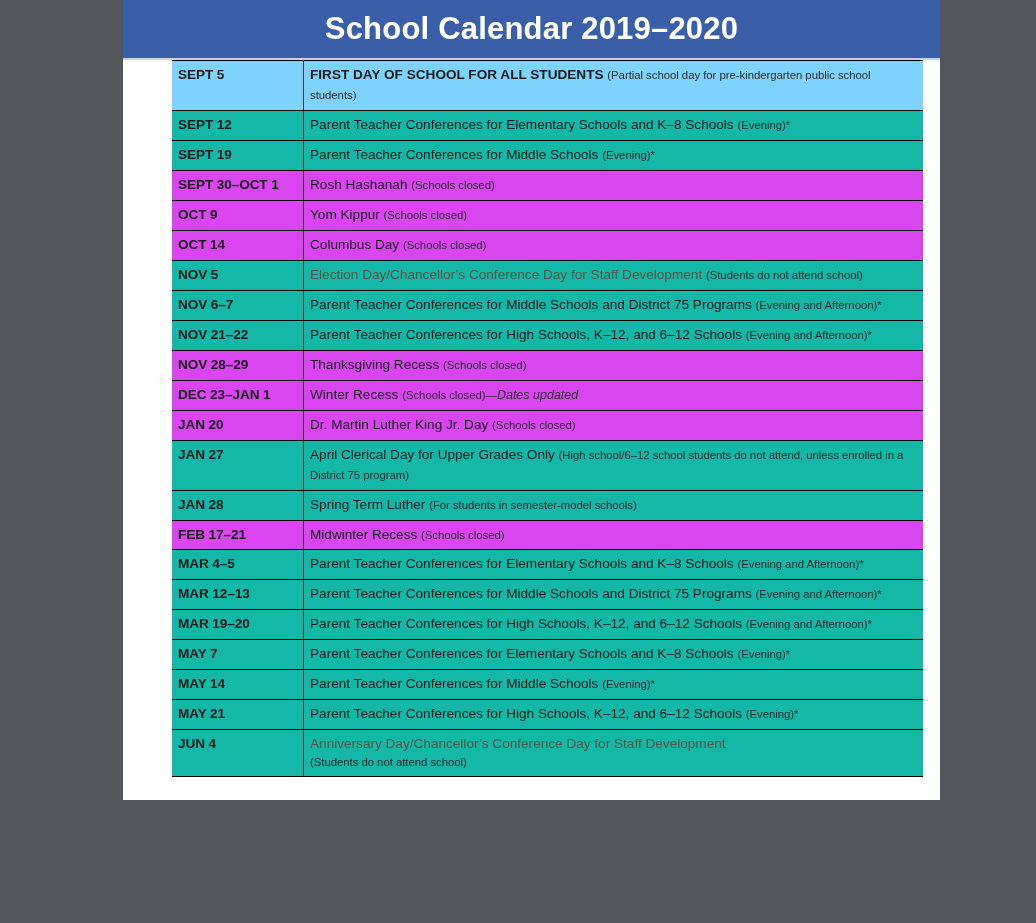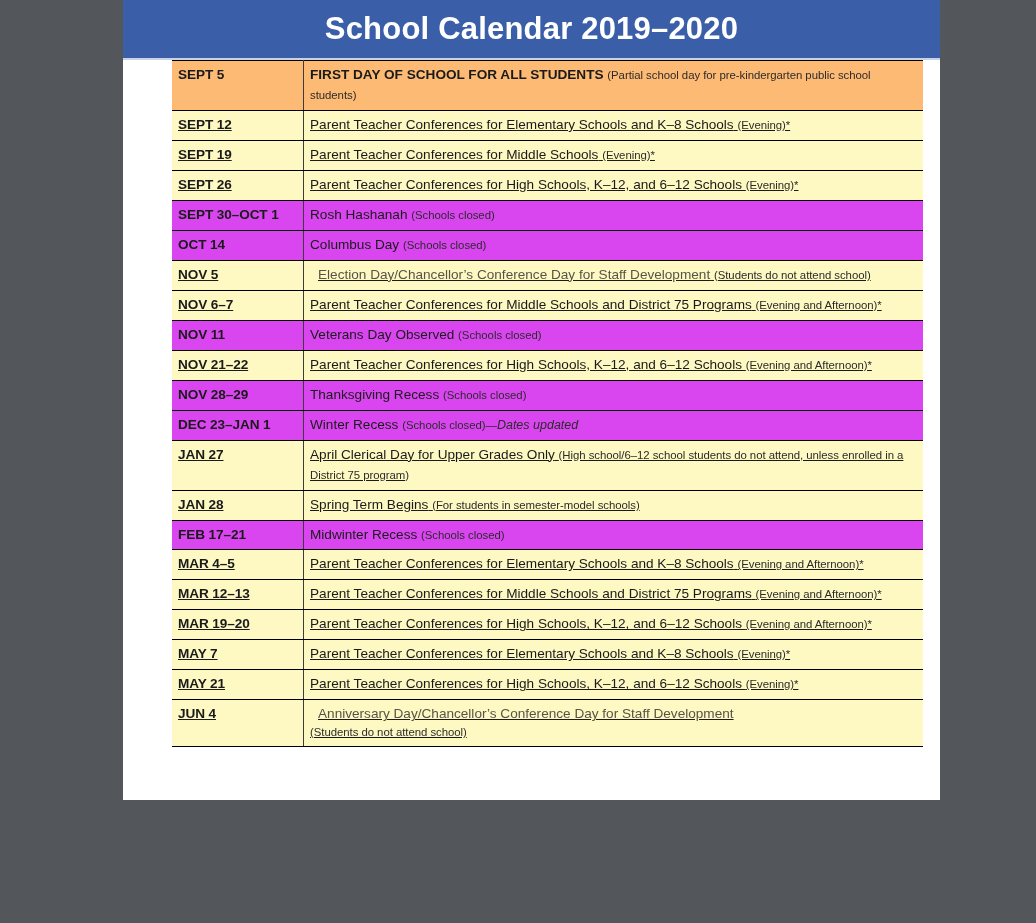--- a/index.html
+++ b/index.html
@@ -65,35 +65,33 @@
     font-weight: bold;
     font-size: 13.4px;
     border-right: 1px solid #3c3c3c;
     white-space: nowrap;
     letter-spacing: -0.1px;
   }
   td.desc-cell {
     width: 607px;
   }
   tr.row-yellow td {
-    background: #fdba74;
+    background: #7dd3fc;
   }
   tr.row-blue td {
     background: #d946ef;
   }
   tr.row-white td {
-    background: #fef9c3;
-    text-decoration: underline;
+    background: #14b8a6;
   }
   .strong-main {
     font-weight: bold;
   }
   .muted-main {
     color: #595347;
-    margin-left: 8px;
   }
   .note {
     font-size: 11.4px;
     color: #2b2b2b;
     letter-spacing: -0.05px;
   }
   .note-em {
     font-size: 12.5px;
     font-style: italic;
     color: #2b2b2b;
@@ -119,83 +117,87 @@
             <td class="desc-cell"><span class="strong-main">FIRST DAY OF SCHOOL FOR ALL STUDENTS</span> <span class="note">(Partial school day for pre-kindergarten public school students)</span></td>
           </tr>
           <tr class="row-white">
             <td class="date-cell">SEPT 12</td>
             <td class="desc-cell"><span>Parent Teacher Conferences for Elementary Schools and K–8 Schools</span> <span class="note">(Evening)*</span></td>
           </tr>
           <tr class="row-white">
             <td class="date-cell">SEPT 19</td>
             <td class="desc-cell"><span>Parent Teacher Conferences for Middle Schools</span> <span class="note">(Evening)*</span></td>
           </tr>
-          <tr class="row-white">
-            <td class="date-cell">SEPT 26</td>
-            <td class="desc-cell"><span>Parent Teacher Conferences for High Schools, K–12, and 6–12 Schools</span> <span class="note">(Evening)*</span></td>
-          </tr>
           <tr class="row-blue">
             <td class="date-cell">SEPT 30–OCT 1</td>
             <td class="desc-cell"><span>Rosh Hashanah</span> <span class="note">(Schools closed)</span></td>
           </tr>
           <tr class="row-blue">
+            <td class="date-cell">OCT 9</td>
+            <td class="desc-cell"><span>Yom Kippur</span> <span class="note">(Schools closed)</span></td>
+          </tr>
+          <tr class="row-blue">
             <td class="date-cell">OCT 14</td>
             <td class="desc-cell"><span>Columbus Day</span> <span class="note">(Schools closed)</span></td>
           </tr>
           <tr class="row-white">
             <td class="date-cell">NOV 5</td>
             <td class="desc-cell"><span class="muted-main">Election Day/Chancellor’s Conference Day for Staff Development</span> <span class="note">(Students do not attend school)</span></td>
           </tr>
           <tr class="row-white">
             <td class="date-cell">NOV 6–7</td>
             <td class="desc-cell"><span>Parent Teacher Conferences for Middle Schools and District 75 Programs</span> <span class="note">(Evening and Afternoon)*</span></td>
           </tr>
-          <tr class="row-blue">
-            <td class="date-cell">NOV 11</td>
-            <td class="desc-cell"><span>Veterans Day Observed</span> <span class="note">(Schools closed)</span></td>
-          </tr>
           <tr class="row-white">
             <td class="date-cell">NOV 21–22</td>
             <td class="desc-cell"><span>Parent Teacher Conferences for High Schools, K–12, and 6–12 Schools</span> <span class="note">(Evening and Afternoon)*</span></td>
           </tr>
           <tr class="row-blue">
             <td class="date-cell">NOV 28–29</td>
             <td class="desc-cell"><span>Thanksgiving Recess</span> <span class="note">(Schools closed)</span></td>
           </tr>
           <tr class="row-blue">
             <td class="date-cell">DEC 23–JAN 1</td>
             <td class="desc-cell"><span>Winter Recess</span> <span class="note">(Schools closed)—</span><span class="note-em">Dates updated</span></td>
           </tr>
+          <tr class="row-blue">
+            <td class="date-cell">JAN 20</td>
+            <td class="desc-cell"><span>Dr. Martin Luther King Jr. Day</span> <span class="note">(Schools closed)</span></td>
+          </tr>
           <tr class="row-white">
             <td class="date-cell">JAN 27</td>
             <td class="desc-cell"><span>April Clerical Day for Upper Grades Only</span> <span class="note">(High school/6–12 school students do not attend, unless enrolled in a District 75 program)</span></td>
           </tr>
           <tr class="row-white">
             <td class="date-cell">JAN 28</td>
-            <td class="desc-cell"><span>Spring Term Begins</span> <span class="note">(For students in semester-model schools)</span></td>
+            <td class="desc-cell"><span>Spring Term Luther</span> <span class="note">(For students in semester-model schools)</span></td>
           </tr>
           <tr class="row-blue">
             <td class="date-cell">FEB 17–21</td>
             <td class="desc-cell"><span>Midwinter Recess</span> <span class="note">(Schools closed)</span></td>
           </tr>
           <tr class="row-white">
             <td class="date-cell">MAR 4–5</td>
             <td class="desc-cell"><span>Parent Teacher Conferences for Elementary Schools and K–8 Schools</span> <span class="note">(Evening and Afternoon)*</span></td>
           </tr>
           <tr class="row-white">
             <td class="date-cell">MAR 12–13</td>
             <td class="desc-cell"><span>Parent Teacher Conferences for Middle Schools and District 75 Programs</span> <span class="note">(Evening and Afternoon)*</span></td>
           </tr>
           <tr class="row-white">
             <td class="date-cell">MAR 19–20</td>
             <td class="desc-cell"><span>Parent Teacher Conferences for High Schools, K–12, and 6–12 Schools</span> <span class="note">(Evening and Afternoon)*</span></td>
           </tr>
           <tr class="row-white">
             <td class="date-cell">MAY 7</td>
             <td class="desc-cell"><span>Parent Teacher Conferences for Elementary Schools and K–8 Schools</span> <span class="note">(Evening)*</span></td>
+          </tr>
+          <tr class="row-white">
+            <td class="date-cell">MAY 14</td>
+            <td class="desc-cell"><span>Parent Teacher Conferences for Middle Schools</span> <span class="note">(Evening)*</span></td>
           </tr>
           <tr class="row-white">
             <td class="date-cell">MAY 21</td>
             <td class="desc-cell"><span>Parent Teacher Conferences for High Schools, K–12, and 6–12 Schools</span> <span class="note">(Evening)*</span></td>
           </tr>
           <tr class="row-white">
             <td class="date-cell">JUN 4</td>
             <td class="desc-cell"><span class="muted-main">Anniversary Day/Chancellor’s Conference Day for Staff Development</span><span class="note second-line">(Students do not attend school)</span></td>
           </tr>
         </tbody>

